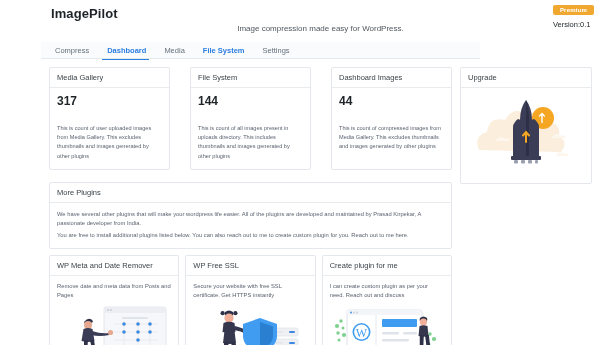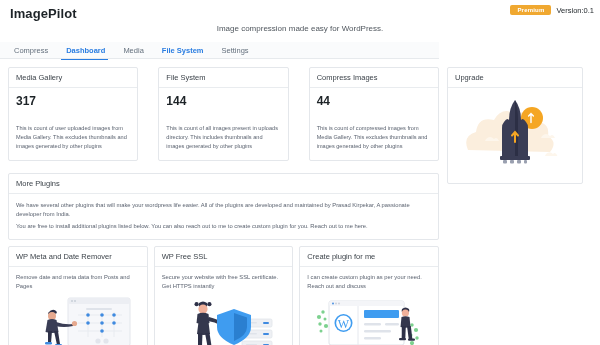--- a/index.html
+++ b/index.html
@@ -2,28 +2,28 @@
 <html><head>
 <meta charset="utf-8">
 <style>
   * { box-sizing: border-box; margin: 0; padding: 0; }
   html, body {
     width: 600px; height: 345px;
     background: #ffffff;
     font-family: "Liberation Sans", sans-serif;
     overflow: hidden;
   }
-  .page { position: relative; width: 600px; height: 345px; background:#fff; }
+  .page { position: relative; width: 600px; height: 345px; background:#fff;padding-left:41px; }
 
   
   .header { padding: 6px 10px 0 10px; position: relative; }
   .app-title { font-size: 13px; font-weight: bold; color: #1d2327; letter-spacing: .1px; }
   .app-sub { font-size: 8px; color: #50575e; margin-top: 3px; text-align: center; }
 
-  .topright { position: absolute; right: 6px; top: 5px; display: flex; align-items: flex-end; gap: 5px; }
+  .topright { position: absolute; right: 6px; top: 5px; display: flex; align-items: flex-start; gap: 5px; flex-direction: column; }
   .badge-premium {
     background: #f0a830; color: #fff; font-size: 6px; font-weight: bold;
     padding: 2px 7px; border-radius: 2px; letter-spacing: .2px;
   }
   .version { font-size: 7.5px; color: #1d2327; }
 
   
   .tabs-wrap { margin-top: 9px; padding: 0 0 0 10px; background: #fafbfc; border-bottom: 1px solid #e7eaed; height: 17px;
                width: 439px; display:flex; align-items: stretch; }
   .tab { font-size: 7.5px; color: #64707d; padding: 0 9px; display: flex; align-items: center;
@@ -114,21 +114,21 @@
 
         <div class="card stat-card">
           <div class="card-head">File System</div>
           <div class="card-body">
             <div class="stat-num">144</div>
             <div class="stat-desc">This is count of all images present in uploads directory. This includes thumbnails and images generated by other plugins</div>
           </div>
         </div>
 
         <div class="card stat-card">
-          <div class="card-head">Compress Images</div>
+          <div class="card-head">Dashboard Images</div>
           <div class="card-body">
             <div class="stat-num">44</div>
             <div class="stat-desc">This is count of compressed images from Media Gallery. This excludes thumbnails and images generated by other plugins</div>
           </div>
         </div>
 
       </div>
 
       <div class="card more-card">
         <div class="card-head">More Plugins</div>

